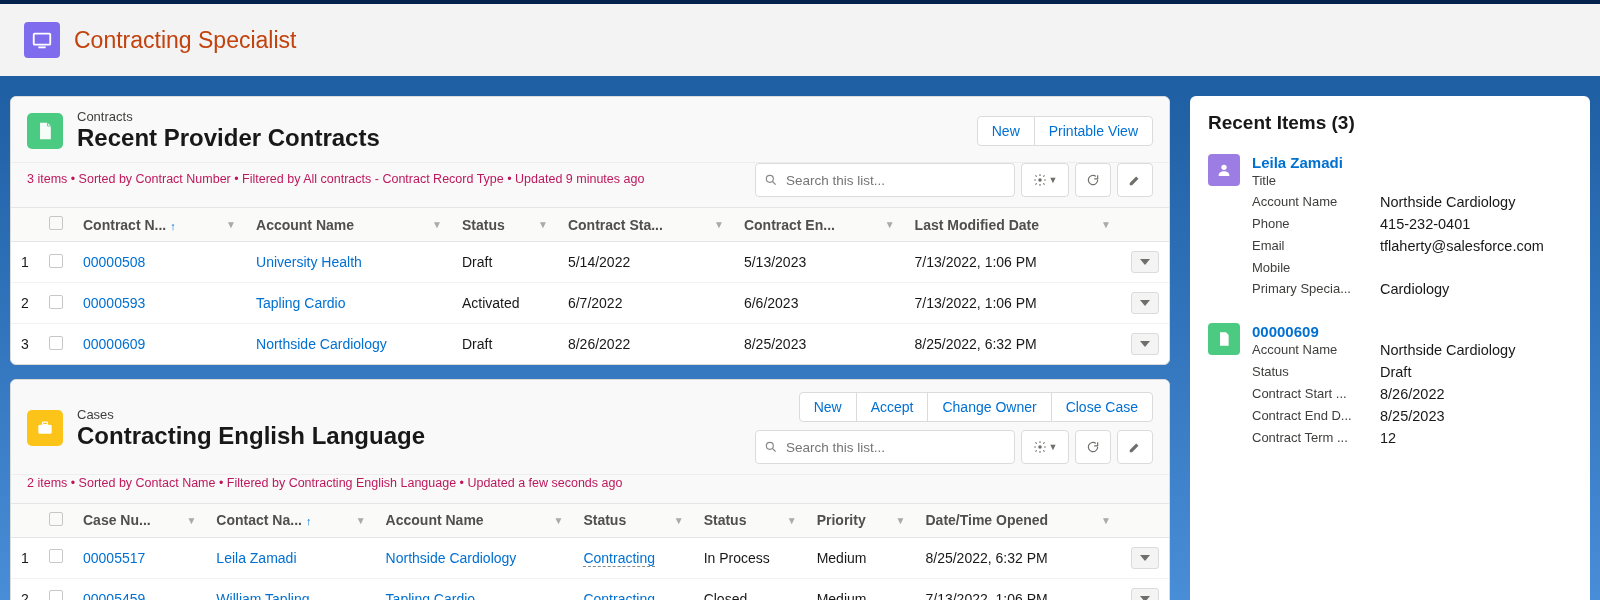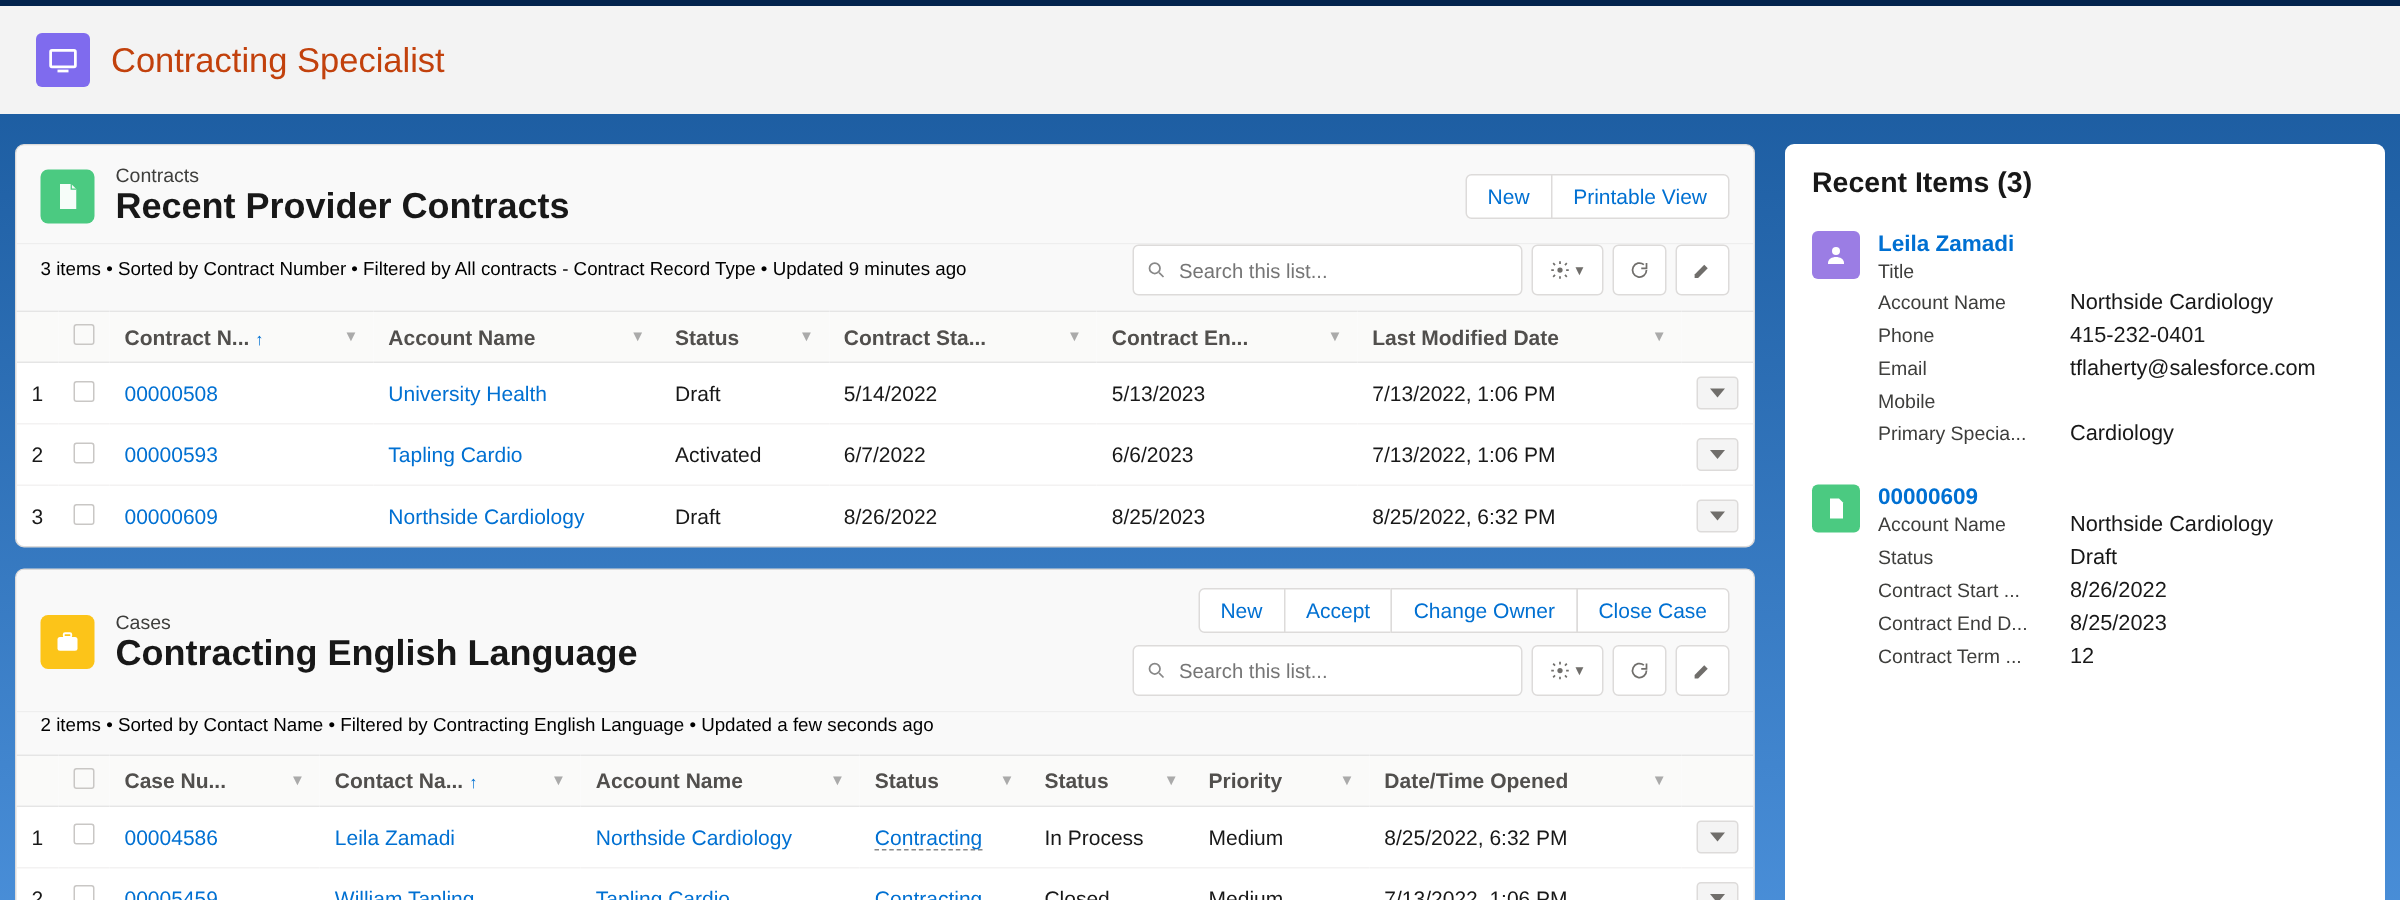--- a/index.html
+++ b/index.html
@@ -64,21 +64,21 @@
     border:1px solid #dddbda; cursor:pointer;
   }
   .ph-buttons .btn:first-child { border-radius:4px 0 0 4px; }
   .ph-buttons .btn:last-child { border-radius:0 4px 4px 0; margin-left:-1px;}
   .ph-buttons .btn + .btn { margin-left:-1px; }
   .panel-subhead {
     display:flex; justify-content:space-between; align-items:center;
     padding: 0 16px 10px 16px;
     background:#f9f9f9;
   }
-  .meta-line { font-size:12.5px; color:#000000; max-width: 700px; line-height:1.4; }
+  .meta-line { font-size:12.5px; color:#be185d; max-width: 700px; line-height:1.4; }
   .list-tools { display:flex; gap:6px; align-items:center;}
   .search-box {
     display:flex; align-items:center;
     border:1px solid #dddbda; border-radius:4px; background:#fff;
     padding:0 8px; height:34px; width: 260px;
   }
   .search-box input { border:none; outline:none; flex:1; font-size:13.5px; color:#3e3e3c;}
   .search-box svg { width:14px; height:14px; fill:#706e6b; margin-right:8px;}
   .icon-btn {
     width:36px; height:34px; border:1px solid #dddbda; border-radius:4px;
@@ -91,21 +91,21 @@
   table.data th {
     text-align:left; font-weight:700; font-size:14px; color:#514f4d;
     padding:8px 10px; background:#fafaf9;
     border-top:1px solid #e5e5e5; border-bottom:1px solid #e5e5e5;
   }
   table.data td {
     padding: 9px 10px; font-size:14px; color:#181818;
     border-bottom:1px solid #f3f2f2;
   }
   table.data tr:last-child td{ border-bottom:none;}
-  .th-inner { display:flex; align-items:center; justify-content:space-between; gap:16px;}
+  .th-inner { display:flex; align-items:center; justify-content:space-between; gap:4px;}
   .th-sort { color:#0070d2; font-size:11px; margin-left:4px;}
   .th-caret { font-size:10px; color:#aaa;}
   a.link, .link { color:#0070d2; text-decoration:none; cursor:pointer;}
   .dashed { border-bottom:1px dashed #888; }
   .chk {
     width:14px; height:14px; border:1px solid #c9c7c5; border-radius:2px; display:inline-block;
   }
   .rownum { width:28px; color:#3e3e3c; font-size:13px;}
   .row-action-btn {
     width:28px; height:22px; border:1px solid #dddbda; border-radius:3px;
@@ -390,21 +390,21 @@
                   <span class="th-caret">▼</span>
                 </div>
               </th>
             <th style="width:40px"></th>
           </tr>
         </thead>
         <tbody id="cases-body">
             <tr>
               <td class="rownum">1</td>
               <td><span class="chk"></span></td>
-              <td><a class="link">00004586</a></td>
+              <td><a class="link">00005517</a></td>
               <td><a class="link">Leila Zamadi</a></td>
               <td><a class="link">Northside Cardiology</a></td>
               <td><a class="link dashed">Contracting</a></td>
               <td>In Process</td>
               <td>Medium</td>
               <td>8/25/2022, 6:32 PM</td>
               <td>
                 <div class="row-action-btn">
                   <svg viewBox="0 0 10 6">
                     <path d="M0 0l5 6 5-6z"></path>

